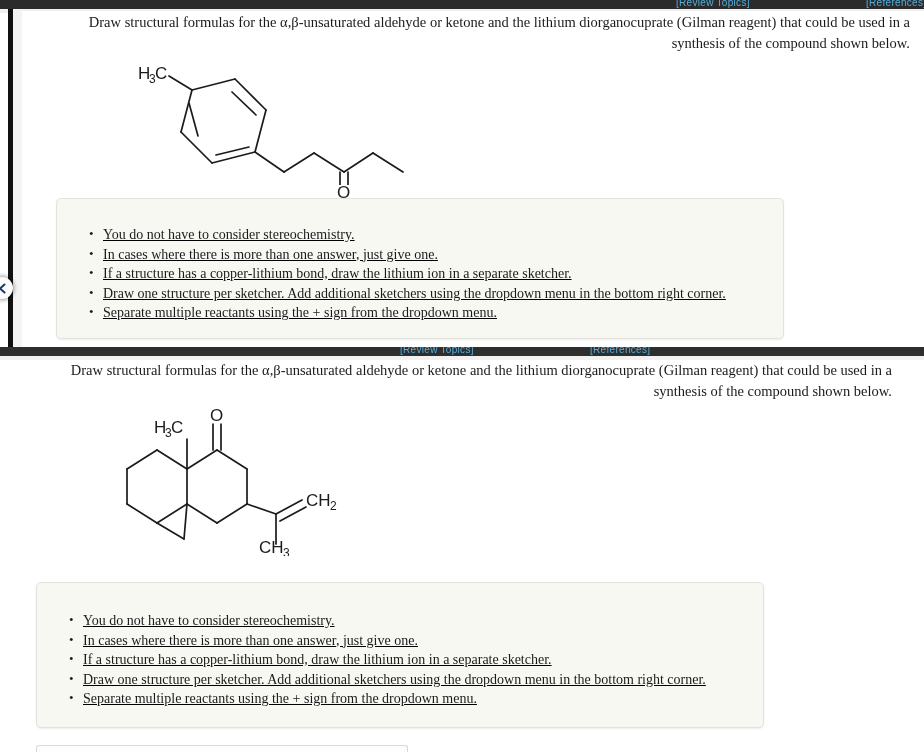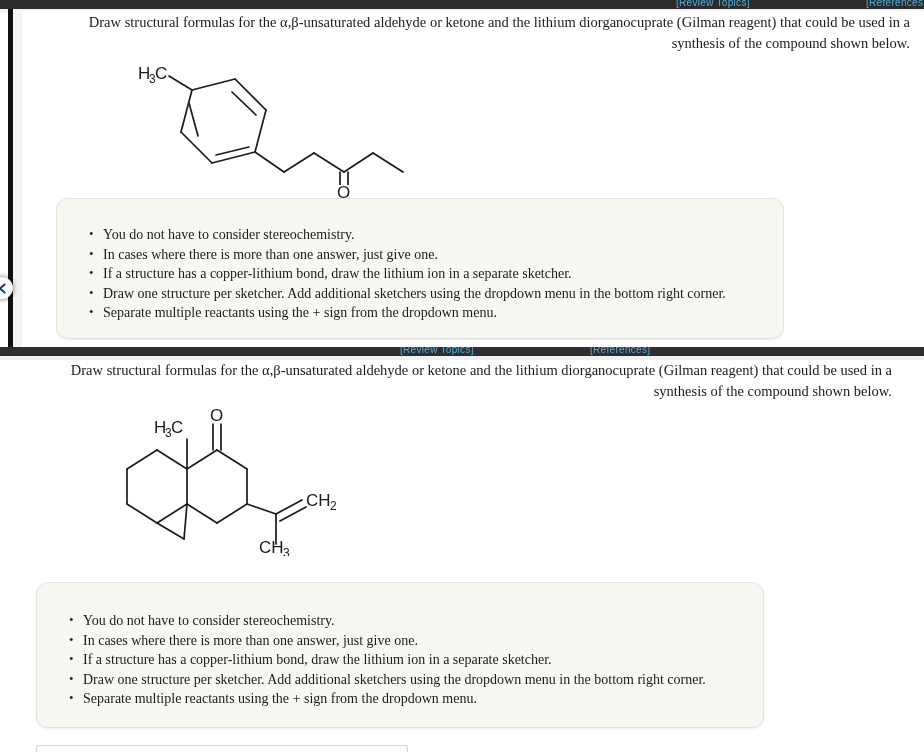--- a/index.html
+++ b/index.html
@@ -100,22 +100,23 @@
   }
 
   #prompt-1 { left: 54px; top: 12px; width: 856px; }
   #prompt-2 { left: 34px; top: 360px; width: 858px; }
 
   
   .instr-box {
     position: absolute;
     background: #f8f8f3;
     border: 1px solid #e3e3dd;
-    border-radius: 12px;
+    border-radius: 5px;
     box-shadow: 0 1px 2px rgba(0,0,0,.07);
+    text-decoration: underline;
   }
   #instr-1 { left: 56px; top: 198px; width: 728px; height: 141px; }
   #instr-2 { left: 36px; top: 582px; width: 728px; height: 146px; }
 
   .instr-box ul {
     margin: 0;
     padding: 26px 0 0 46px;
     list-style: none;
   }
   #instr-2 ul { padding-top: 28px; }

